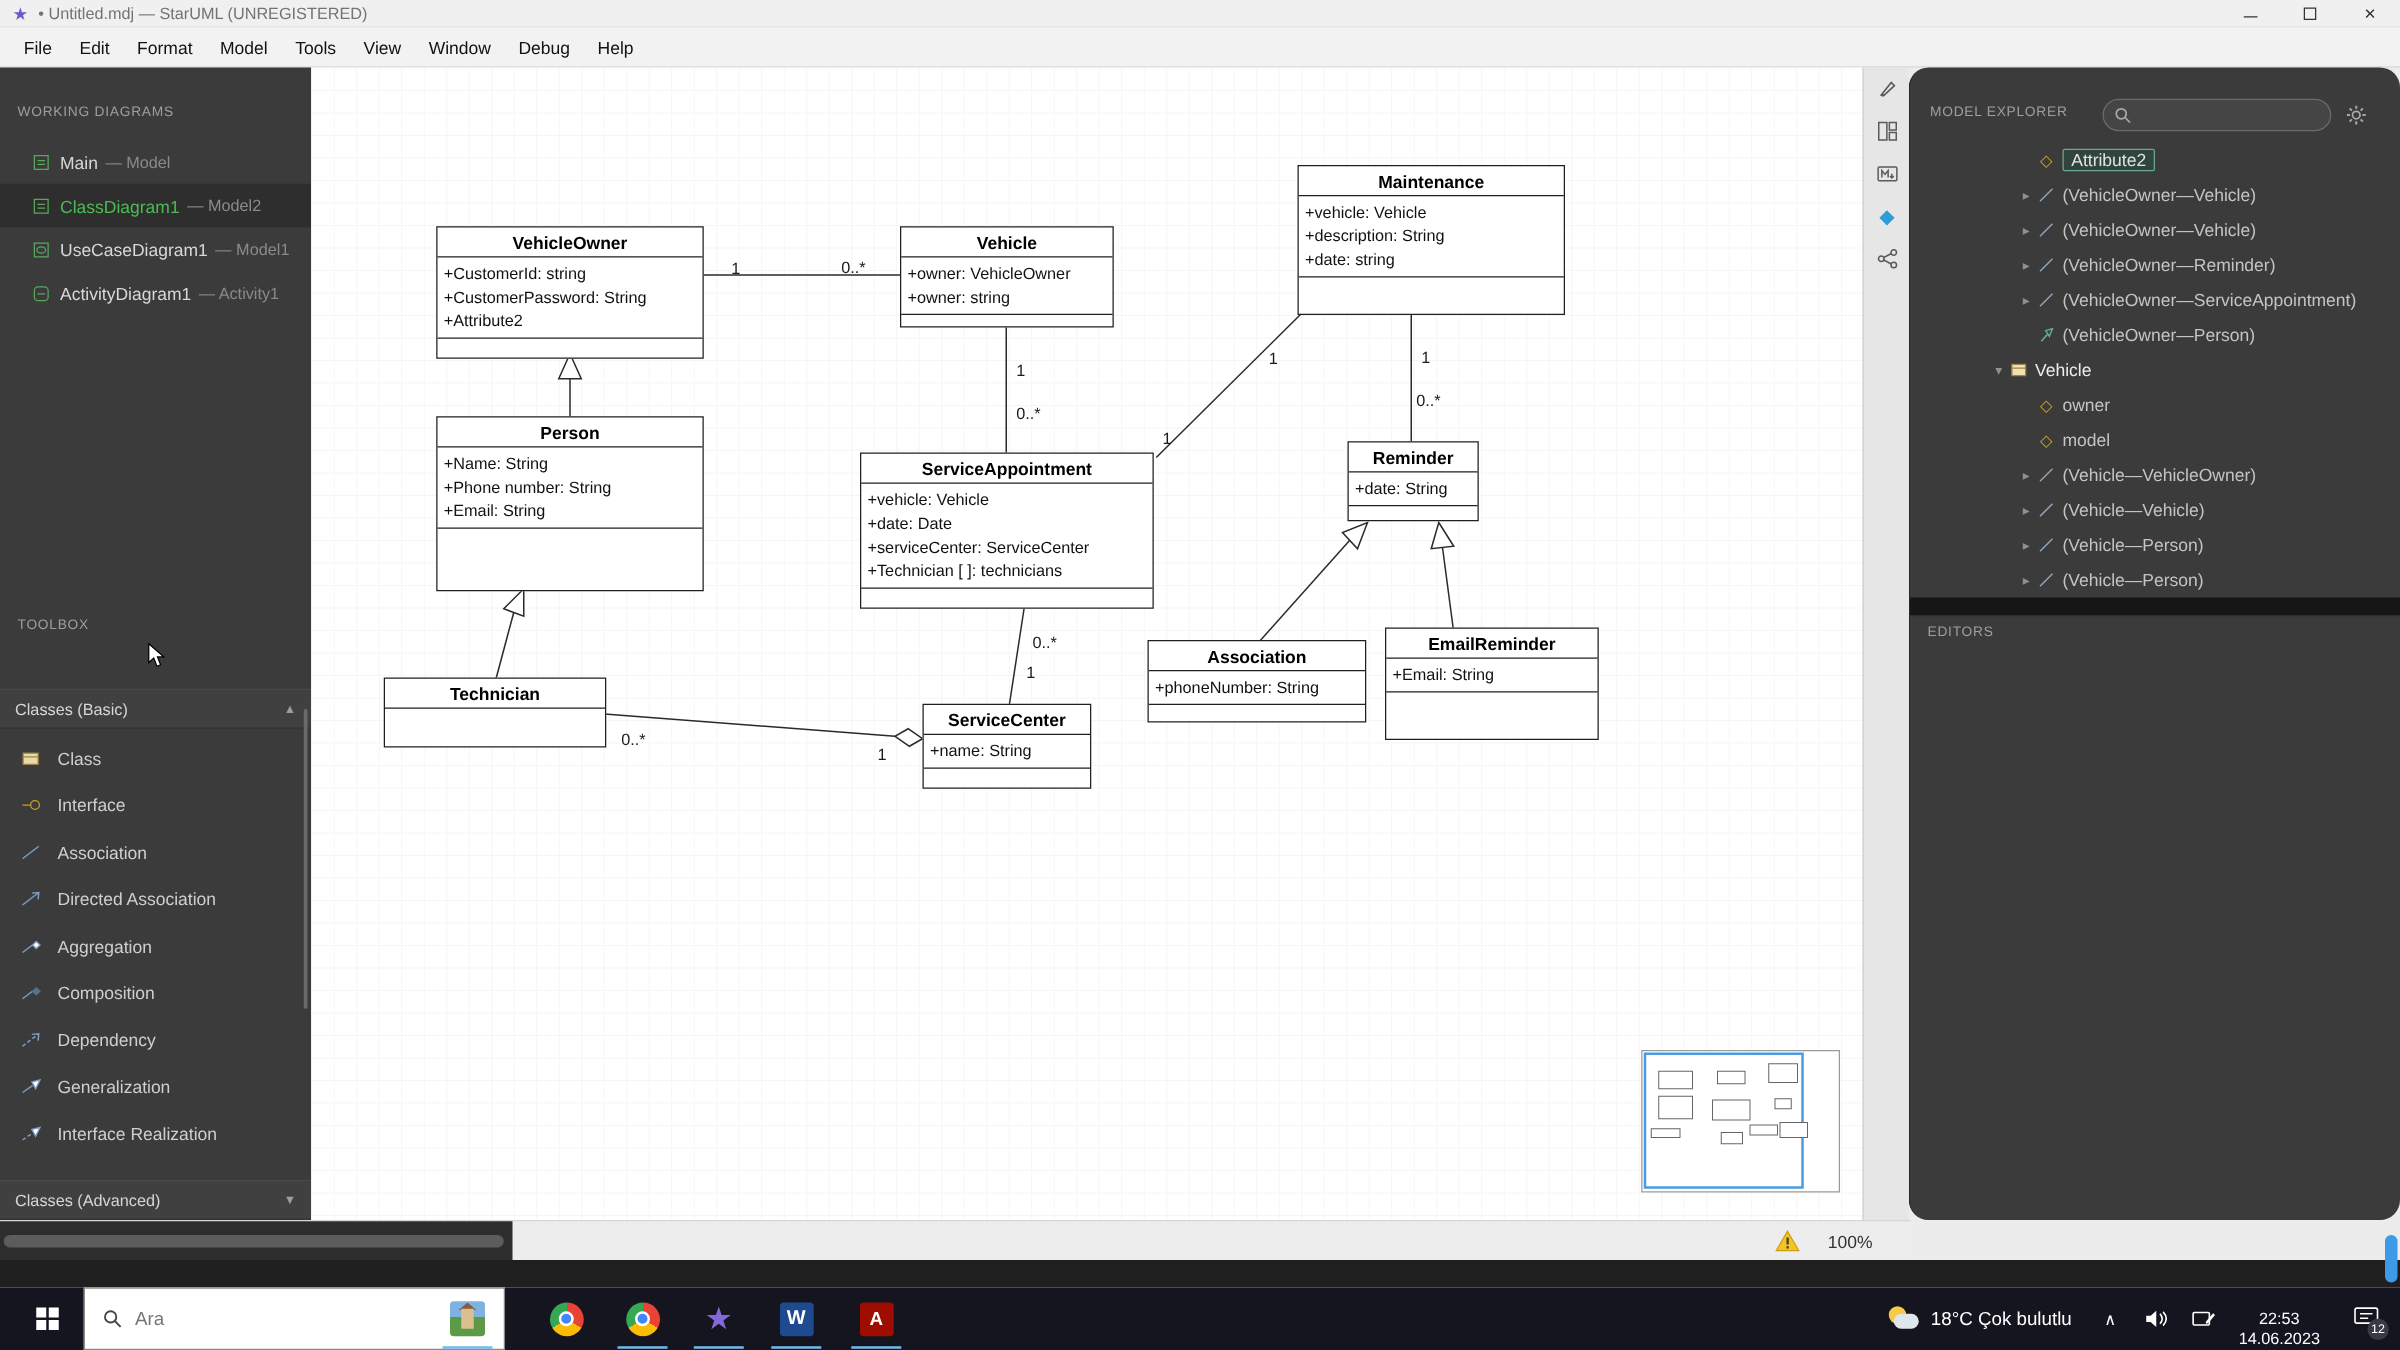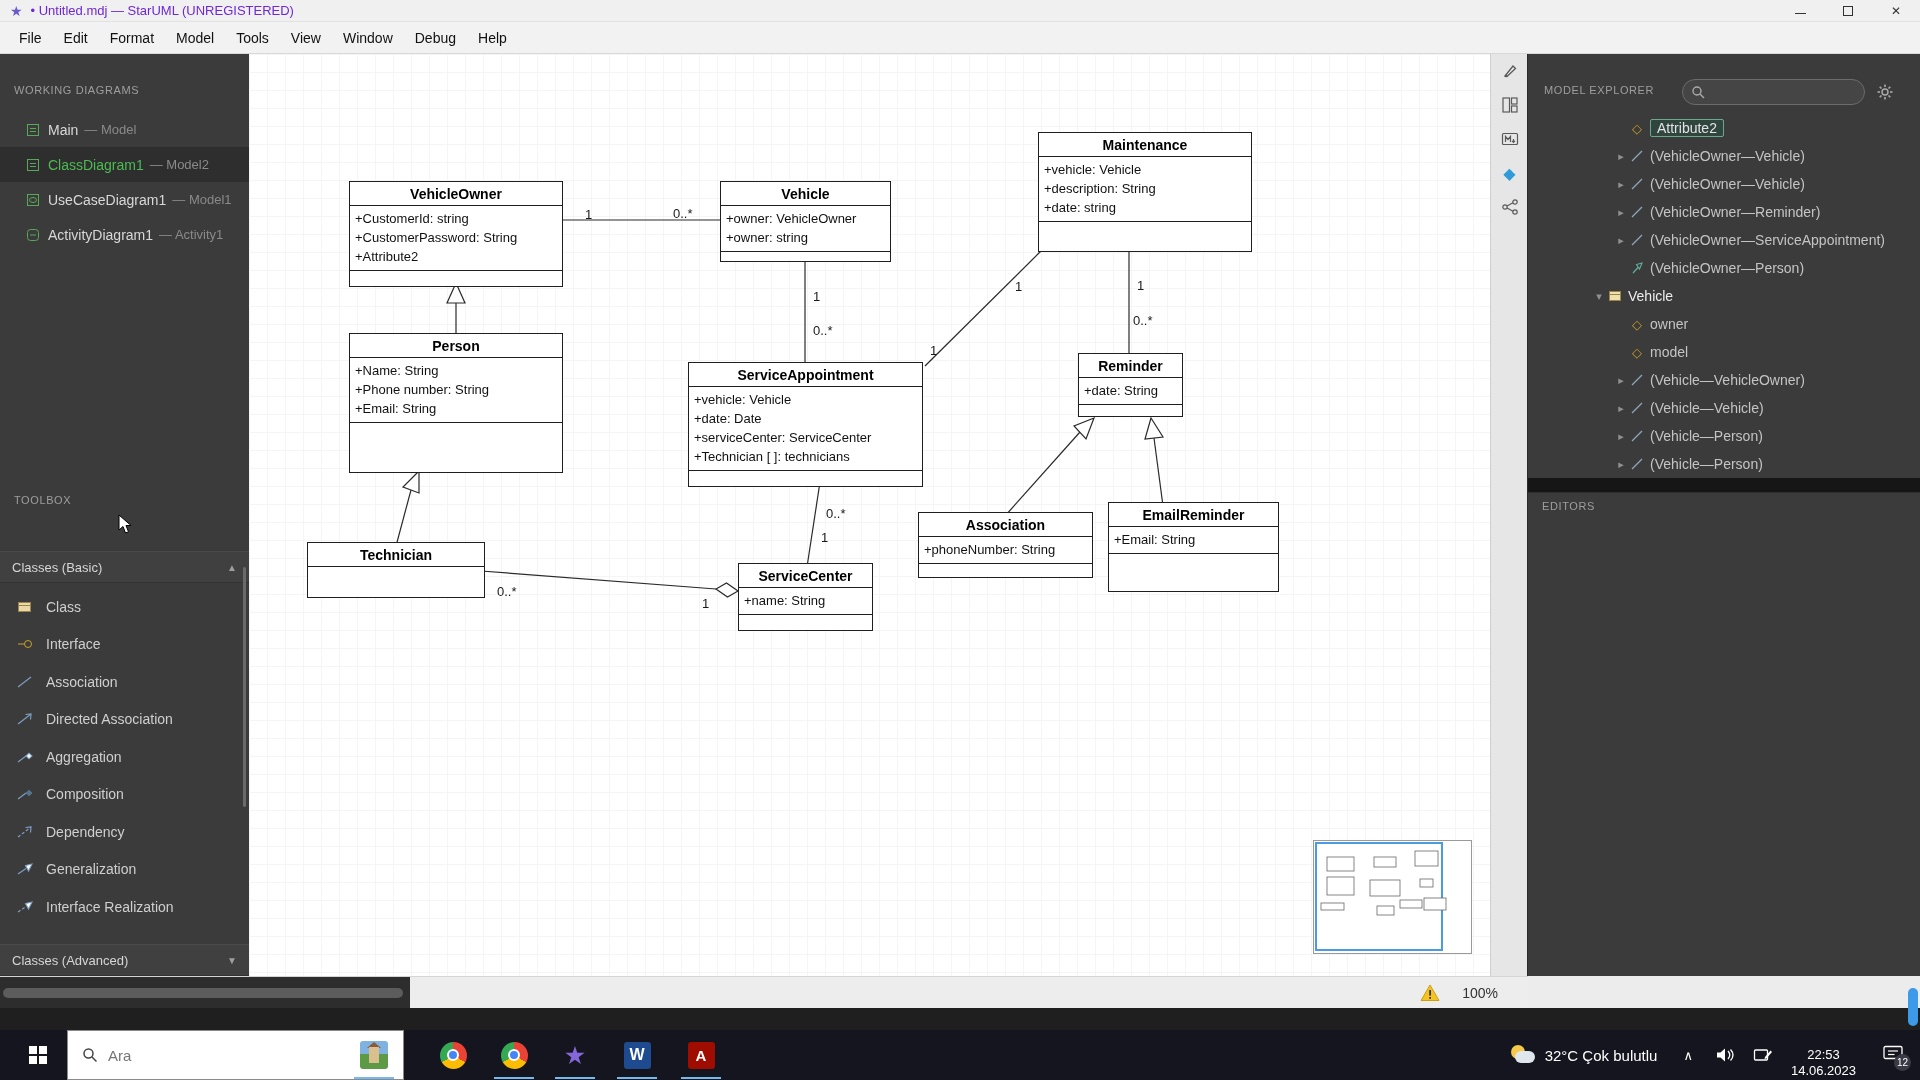--- a/index.html
+++ b/index.html
@@ -4,21 +4,21 @@
 <style>
   * { margin:0; padding:0; box-sizing:border-box; }
   html,body { width:1920px; height:1080px; overflow:hidden; background:#000;
     font-family:"Liberation Sans", sans-serif; }
   .screen { position:relative; width:1920px; height:1080px; background:#ececec; overflow:hidden; }
 
   
   .titlebar { position:absolute; left:0; top:0; width:1920px; height:22px; background:#f0f0f0;
     display:flex; align-items:center; border-bottom:1px solid #e2e2e2; }
   .app-logo { font-size:14px; color:#6a5acd; margin:0 8px 0 10px; line-height:22px; }
-  .title-text { font-size:13px; color:#6d28d9; }
+  .title-text { font-size:13px; color:#737373; }
   .win-controls { margin-left:auto; display:flex; height:22px; }
   .wc { width:48px; height:22px; display:flex; align-items:center; justify-content:center; cursor:default; }
   .wc-min { width:11px; height:1px; background:#333; display:block; margin-top:6px; }
   .wc-max { width:10px; height:10px; border:1.2px solid #333; display:block; }
   .wc-close { font-size:12px; color:#333; }
 
   
   .menubar { position:absolute; left:0; top:22px; width:1920px; height:32px; background:#f2f2f2;
     display:flex; align-items:center; padding-left:8px; border-bottom:1px solid #d8d8d8; }
   .menu-item { font-size:14px; color:#111; padding:0 11px; line-height:32px; }
@@ -63,21 +63,21 @@
     border:1px solid #9a9a9a; z-index:3; }
 
   
   .vtoolbar { position:absolute; left:1490px; top:54px; width:37px; height:922px; background:#e6e6e6;
     border-left:1px solid #cfcfcf; }
   .vt-btn { width:37px; height:34px; display:flex; align-items:center; justify-content:center; }
   .vt-diamond { font-size:16px; color:#2f9bd8; }
 
   
   .explorer { position:absolute; left:1527px; top:54px; width:393px; height:922px; background:#3b3b3b;
-    border-left:1px solid #2a2a2a; overflow:hidden; }
+    border-left:1px solid #2a2a2a; overflow:hidden;border-radius:16px; }
   .ex-title { position:absolute; left:16px; top:30px; font-size:11px; letter-spacing:.6px; color:#9e9e9e; }
   .ex-search { position:absolute; left:154px; top:25px; width:183px; height:26px; background:#454545;
     border:1px solid #6b6b6b; border-radius:13px; display:flex; align-items:center; padding:0 8px; }
   .ex-search input { background:transparent; border:none; outline:none; color:#ddd; font-size:13px; width:140px; margin-left:6px; }
   .ex-gear { position:absolute; left:348px; top:29px; }
   .tree { position:absolute; left:0; top:60px; right:0; }
   .trow { height:28px; display:flex; align-items:center; white-space:nowrap; overflow:hidden; }
   .lvl1 { padding-left:62px; }
   .lvl2 { padding-left:84px; }
   .tarrow { width:18px; font-size:11px; color:#909090; flex:0 0 auto; text-align:center; }
@@ -653,21 +653,21 @@
     <div class="appbtn" style="left:677px;">
       <div class="pdf-ic">A</div>
       <span class="underline"></span>
     </div>
 
     <div class="tray">
       <div class="weather-ic">
         <span class="weather-sun"></span>
         <span class="weather-cloud"></span>
       </div>
-      <span class="weather-txt">32°C  Çok bulutlu</span>
+      <span class="weather-txt">18°C  Çok bulutlu</span>
       <span class="chev">∧</span>
       <svg class="tray-ic" width="20" height="16" viewBox="0 0 20 16">
         <path d="M2 5.5 h3.5 L10 1.5 v13 L5.5 10.5 H2 Z" fill="#fff"></path>
         <path d="M13 4 q3.5 4 0 8" stroke="#fff" stroke-width="1.3" fill="none"></path>
         <path d="M15.5 2.5 q5 5.5 0 11" stroke="#fff" stroke-width="1.3" fill="none"></path>
       </svg>
       <svg class="tray-ic" width="20" height="16" viewBox="0 0 20 16">
         <rect x="1.5" y="3" width="13" height="10" rx="1" fill="none" stroke="#fff" stroke-width="1.3"></rect>
         <path d="M12 10 L17.5 3.5 L19 5 L13.5 11.5 L11.5 12 Z" fill="#fff"></path>
       </svg>

